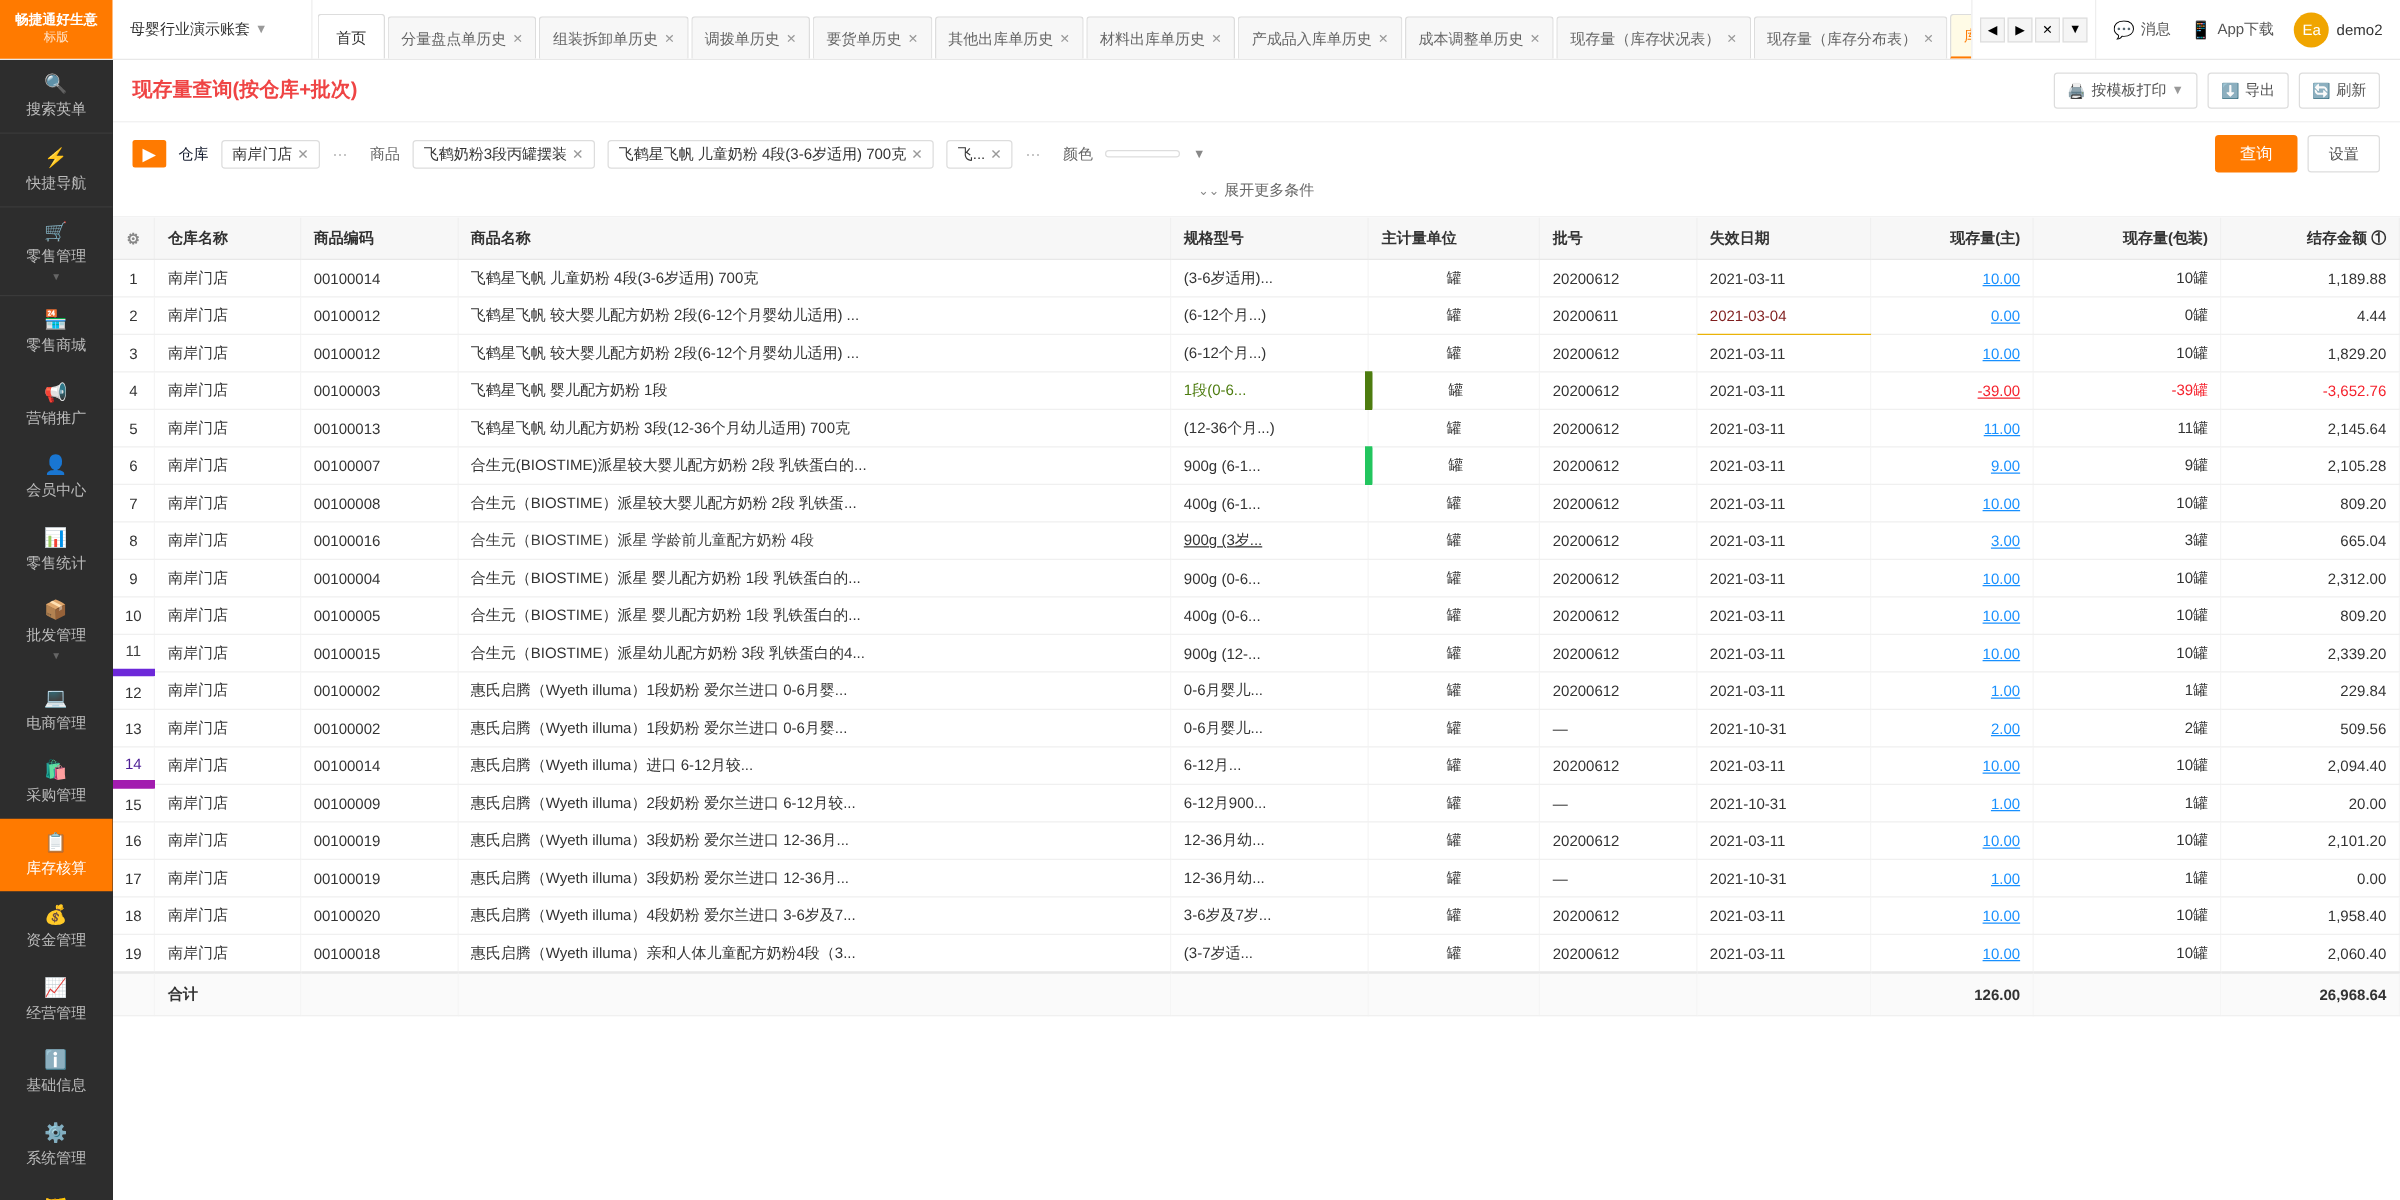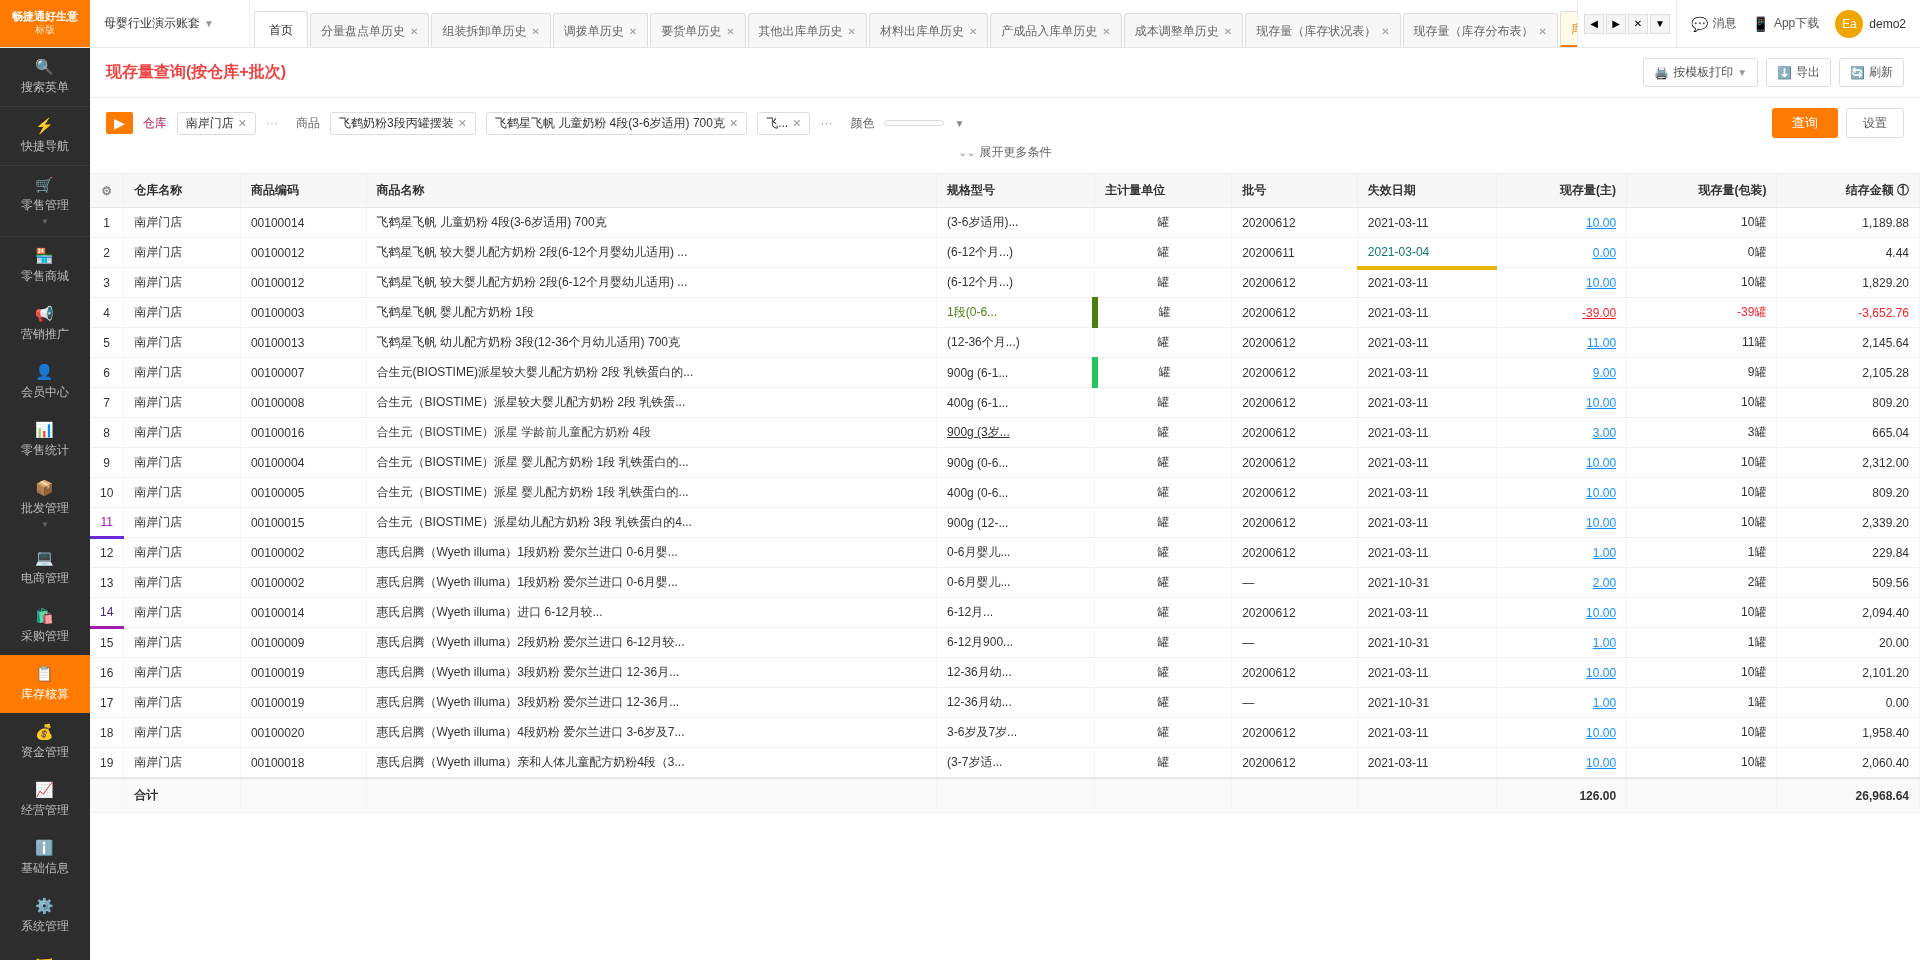--- a/index.html
+++ b/index.html
@@ -184,21 +184,21 @@
           <button style="display:flex; align-items:center; gap:4px; border:1px solid #ddd; background:#fff; padding:5px 10px; cursor:pointer; color:#555; border-radius:3px; font-size:12px;">
             <span style="font-size:12px;">🔄</span>
             <span>刷新</span>
           </button>
         </div>
       </div>
 
       <div style="background:#fff; padding:10px 16px; border-bottom:1px solid #eee; flex-shrink:0;">
         <div style="display:flex; align-items:center; gap:10px; flex-wrap:wrap;">
           <button style="background:#ff7a00; color:white; border:none; padding:3px 8px; cursor:pointer; font-size:14px; border-radius:2px;">▶</button>
-          <span style="color:#be185d; white-space:nowrap;">仓库</span>
+          <span style="color:#0f172a; white-space:nowrap;">仓库</span>
           <div style="display:inline-flex; align-items:center; gap:4px; background:#fff; border:1px solid #ddd; border-radius:3px; padding:2px 8px; color:#333; cursor:pointer;">
             <span>南岸门店</span>
             <span style="color:#999; cursor:pointer; font-size:11px;">✕</span>
           </div>
           <span style="color:#999;">···</span>
           <span style="color:#666; white-space:nowrap; margin-left:8px;">商品</span>
           <div style="display:inline-flex; align-items:center; gap:4px; background:#fff; border:1px solid #ddd; border-radius:3px; padding:2px 8px; color:#333; cursor:pointer;">
             <span>飞鹤奶粉3段丙罐摆装</span>
             <span style="color:#999; cursor:pointer; font-size:11px;">✕</span>
           </div>
@@ -259,21 +259,21 @@
     <td style="padding:6px 10px; border-bottom:1px solid #f0f0f0; border-right:1px solid #f5f5f5; text-align:right; color:#333;">1,189.88</td>
   </tr>
               <tr style="">
     <td style="padding:6px 10px; border-bottom:1px solid #f0f0f0; border-right:1px solid #f5f5f5; text-align:center; color:#333;">2</td>
     <td style="padding:6px 10px; border-bottom:1px solid #f0f0f0; border-right:1px solid #f5f5f5; color:#333;">南岸门店</td>
     <td style="padding:6px 10px; border-bottom:1px solid #f0f0f0; border-right:1px solid #f5f5f5; color:#333;">00100012</td>
     <td style="padding:6px 10px; border-bottom:1px solid #f0f0f0; border-right:1px solid #f5f5f5; color:#333; max-width:340px; overflow:hidden; text-overflow:ellipsis; white-space:nowrap;">飞鹤星飞帆 较大婴儿配方奶粉 2段(6-12个月婴幼儿适用) ...</td>
     <td style="padding:6px 10px; border-bottom:1px solid #f0f0f0; border-right:1px solid #f5f5f5; color:#333;">(6-12个月...)</td>
     <td style="padding:6px 10px; border-bottom:1px solid #f0f0f0; border-right:1px solid #f5f5f5; color:#333; text-align:center;">罐</td>
     <td style="padding:6px 10px; border-bottom:1px solid #f0f0f0; border-right:1px solid #f5f5f5; color:#333;">20200611</td>
-    <td style="padding:6px 10px; border-bottom:4px solid #eab308; border-right:1px solid #f5f5f5; color:#0f766e;">2021-03-04</td>
+    <td style="padding:6px 10px; border-bottom:1px solid #eab308; border-right:1px solid #f5f5f5; color:#7f1d1d;">2021-03-04</td>
     <td style="padding:6px 10px; border-bottom:1px solid #f0f0f0; border-right:1px solid #f5f5f5; text-align:right; color:#1890ff; text-decoration:underline; cursor:pointer;">0.00</td>
     <td style="padding:6px 10px; border-bottom:1px solid #f0f0f0; border-right:1px solid #f5f5f5; text-align:right; color:#333;">0罐</td>
     <td style="padding:6px 10px; border-bottom:1px solid #f0f0f0; border-right:1px solid #f5f5f5; text-align:right; color:#333;">4.44</td>
   </tr>
               <tr style="">
     <td style="padding:6px 10px; border-bottom:1px solid #f0f0f0; border-right:1px solid #f5f5f5; text-align:center; color:#333;">3</td>
     <td style="padding:6px 10px; border-bottom:1px solid #f0f0f0; border-right:1px solid #f5f5f5; color:#333;">南岸门店</td>
     <td style="padding:6px 10px; border-bottom:1px solid #f0f0f0; border-right:1px solid #f5f5f5; color:#333;">00100012</td>
     <td style="padding:6px 10px; border-bottom:1px solid #f0f0f0; border-right:1px solid #f5f5f5; color:#333; max-width:340px; overflow:hidden; text-overflow:ellipsis; white-space:nowrap;">飞鹤星飞帆 较大婴儿配方奶粉 2段(6-12个月婴幼儿适用) ...</td>
     <td style="padding:6px 10px; border-bottom:1px solid #f0f0f0; border-right:1px solid #f5f5f5; color:#333;">(6-12个月...)</td>
@@ -369,21 +369,21 @@
     <td style="padding:6px 10px; border-bottom:1px solid #f0f0f0; border-right:1px solid #f5f5f5; color:#333; max-width:340px; overflow:hidden; text-overflow:ellipsis; white-space:nowrap;">合生元（BIOSTIME）派星 婴儿配方奶粉 1段 乳铁蛋白的...</td>
     <td style="padding:6px 10px; border-bottom:1px solid #f0f0f0; border-right:1px solid #f5f5f5; color:#333;">400g (0-6...</td>
     <td style="padding:6px 10px; border-bottom:1px solid #f0f0f0; border-right:1px solid #f5f5f5; color:#333; text-align:center;">罐</td>
     <td style="padding:6px 10px; border-bottom:1px solid #f0f0f0; border-right:1px solid #f5f5f5; color:#333;">20200612</td>
     <td style="padding:6px 10px; border-bottom:1px solid #f0f0f0; border-right:1px solid #f5f5f5; color:#333;">2021-03-11</td>
     <td style="padding:6px 10px; border-bottom:1px solid #f0f0f0; border-right:1px solid #f5f5f5; text-align:right; color:#1890ff; text-decoration:underline; cursor:pointer;">10.00</td>
     <td style="padding:6px 10px; border-bottom:1px solid #f0f0f0; border-right:1px solid #f5f5f5; text-align:right; color:#333;">10罐</td>
     <td style="padding:6px 10px; border-bottom:1px solid #f0f0f0; border-right:1px solid #f5f5f5; text-align:right; color:#333;">809.20</td>
   </tr>
               <tr style="">
-    <td style="padding:6px 10px; border-bottom:3px solid #6d28d9; border-right:1px solid #f5f5f5; text-align:center; color:#a21caf;">11</td>
+    <td style="padding:6px 10px; border-bottom:6px solid #6d28d9; border-right:1px solid #f5f5f5; text-align:center; color:#404040;">11</td>
     <td style="padding:6px 10px; border-bottom:1px solid #f0f0f0; border-right:1px solid #f5f5f5; color:#333;">南岸门店</td>
     <td style="padding:6px 10px; border-bottom:1px solid #f0f0f0; border-right:1px solid #f5f5f5; color:#333;">00100015</td>
     <td style="padding:6px 10px; border-bottom:1px solid #f0f0f0; border-right:1px solid #f5f5f5; color:#333; max-width:340px; overflow:hidden; text-overflow:ellipsis; white-space:nowrap;">合生元（BIOSTIME）派星幼儿配方奶粉 3段 乳铁蛋白的4...</td>
     <td style="padding:6px 10px; border-bottom:1px solid #f0f0f0; border-right:1px solid #f5f5f5; color:#333;">900g (12-...</td>
     <td style="padding:6px 10px; border-bottom:1px solid #f0f0f0; border-right:1px solid #f5f5f5; color:#333; text-align:center;">罐</td>
     <td style="padding:6px 10px; border-bottom:1px solid #f0f0f0; border-right:1px solid #f5f5f5; color:#333;">20200612</td>
     <td style="padding:6px 10px; border-bottom:1px solid #f0f0f0; border-right:1px solid #f5f5f5; color:#333;">2021-03-11</td>
     <td style="padding:6px 10px; border-bottom:1px solid #f0f0f0; border-right:1px solid #f5f5f5; text-align:right; color:#1890ff; text-decoration:underline; cursor:pointer;">10.00</td>
     <td style="padding:6px 10px; border-bottom:1px solid #f0f0f0; border-right:1px solid #f5f5f5; text-align:right; color:#333;">10罐</td>
     <td style="padding:6px 10px; border-bottom:1px solid #f0f0f0; border-right:1px solid #f5f5f5; text-align:right; color:#333;">2,339.20</td>
@@ -408,21 +408,21 @@
     <td style="padding:6px 10px; border-bottom:1px solid #f0f0f0; border-right:1px solid #f5f5f5; color:#333; max-width:340px; overflow:hidden; text-overflow:ellipsis; white-space:nowrap;">惠氏启腾（Wyeth illuma）1段奶粉 爱尔兰进口 0-6月婴...</td>
     <td style="padding:6px 10px; border-bottom:1px solid #f0f0f0; border-right:1px solid #f5f5f5; color:#333;">0-6月婴儿...</td>
     <td style="padding:6px 10px; border-bottom:1px solid #f0f0f0; border-right:1px solid #f5f5f5; color:#333; text-align:center;">罐</td>
     <td style="padding:6px 10px; border-bottom:1px solid #f0f0f0; border-right:1px solid #f5f5f5; color:#333;">—</td>
     <td style="padding:6px 10px; border-bottom:1px solid #f0f0f0; border-right:1px solid #f5f5f5; color:#333;">2021-10-31</td>
     <td style="padding:6px 10px; border-bottom:1px solid #f0f0f0; border-right:1px solid #f5f5f5; text-align:right; color:#1890ff; text-decoration:underline; cursor:pointer;">2.00</td>
     <td style="padding:6px 10px; border-bottom:1px solid #f0f0f0; border-right:1px solid #f5f5f5; text-align:right; color:#333;">2罐</td>
     <td style="padding:6px 10px; border-bottom:1px solid #f0f0f0; border-right:1px solid #f5f5f5; text-align:right; color:#333;">509.56</td>
   </tr>
               <tr style="">
-    <td style="padding:6px 10px; border-bottom:3px solid #a21caf; border-right:1px solid #f5f5f5; text-align:center; color:#4c1d95;">14</td>
+    <td style="padding:6px 10px; border-bottom:7px solid #a21caf; border-right:1px solid #f5f5f5; text-align:center; color:#4c1d95;">14</td>
     <td style="padding:6px 10px; border-bottom:1px solid #f0f0f0; border-right:1px solid #f5f5f5; color:#333;">南岸门店</td>
     <td style="padding:6px 10px; border-bottom:1px solid #f0f0f0; border-right:1px solid #f5f5f5; color:#333;">00100014</td>
     <td style="padding:6px 10px; border-bottom:1px solid #f0f0f0; border-right:1px solid #f5f5f5; color:#333; max-width:340px; overflow:hidden; text-overflow:ellipsis; white-space:nowrap;">惠氏启腾（Wyeth illuma）进口 6-12月较...</td>
     <td style="padding:6px 10px; border-bottom:1px solid #f0f0f0; border-right:1px solid #f5f5f5; color:#333;">6-12月...</td>
     <td style="padding:6px 10px; border-bottom:1px solid #f0f0f0; border-right:1px solid #f5f5f5; color:#333; text-align:center;">罐</td>
     <td style="padding:6px 10px; border-bottom:1px solid #f0f0f0; border-right:1px solid #f5f5f5; color:#333;">20200612</td>
     <td style="padding:6px 10px; border-bottom:1px solid #f0f0f0; border-right:1px solid #f5f5f5; color:#333;">2021-03-11</td>
     <td style="padding:6px 10px; border-bottom:1px solid #f0f0f0; border-right:1px solid #f5f5f5; text-align:right; color:#1890ff; text-decoration:underline; cursor:pointer;">10.00</td>
     <td style="padding:6px 10px; border-bottom:1px solid #f0f0f0; border-right:1px solid #f5f5f5; text-align:right; color:#333;">10罐</td>
     <td style="padding:6px 10px; border-bottom:1px solid #f0f0f0; border-right:1px solid #f5f5f5; text-align:right; color:#333;">2,094.40</td>

